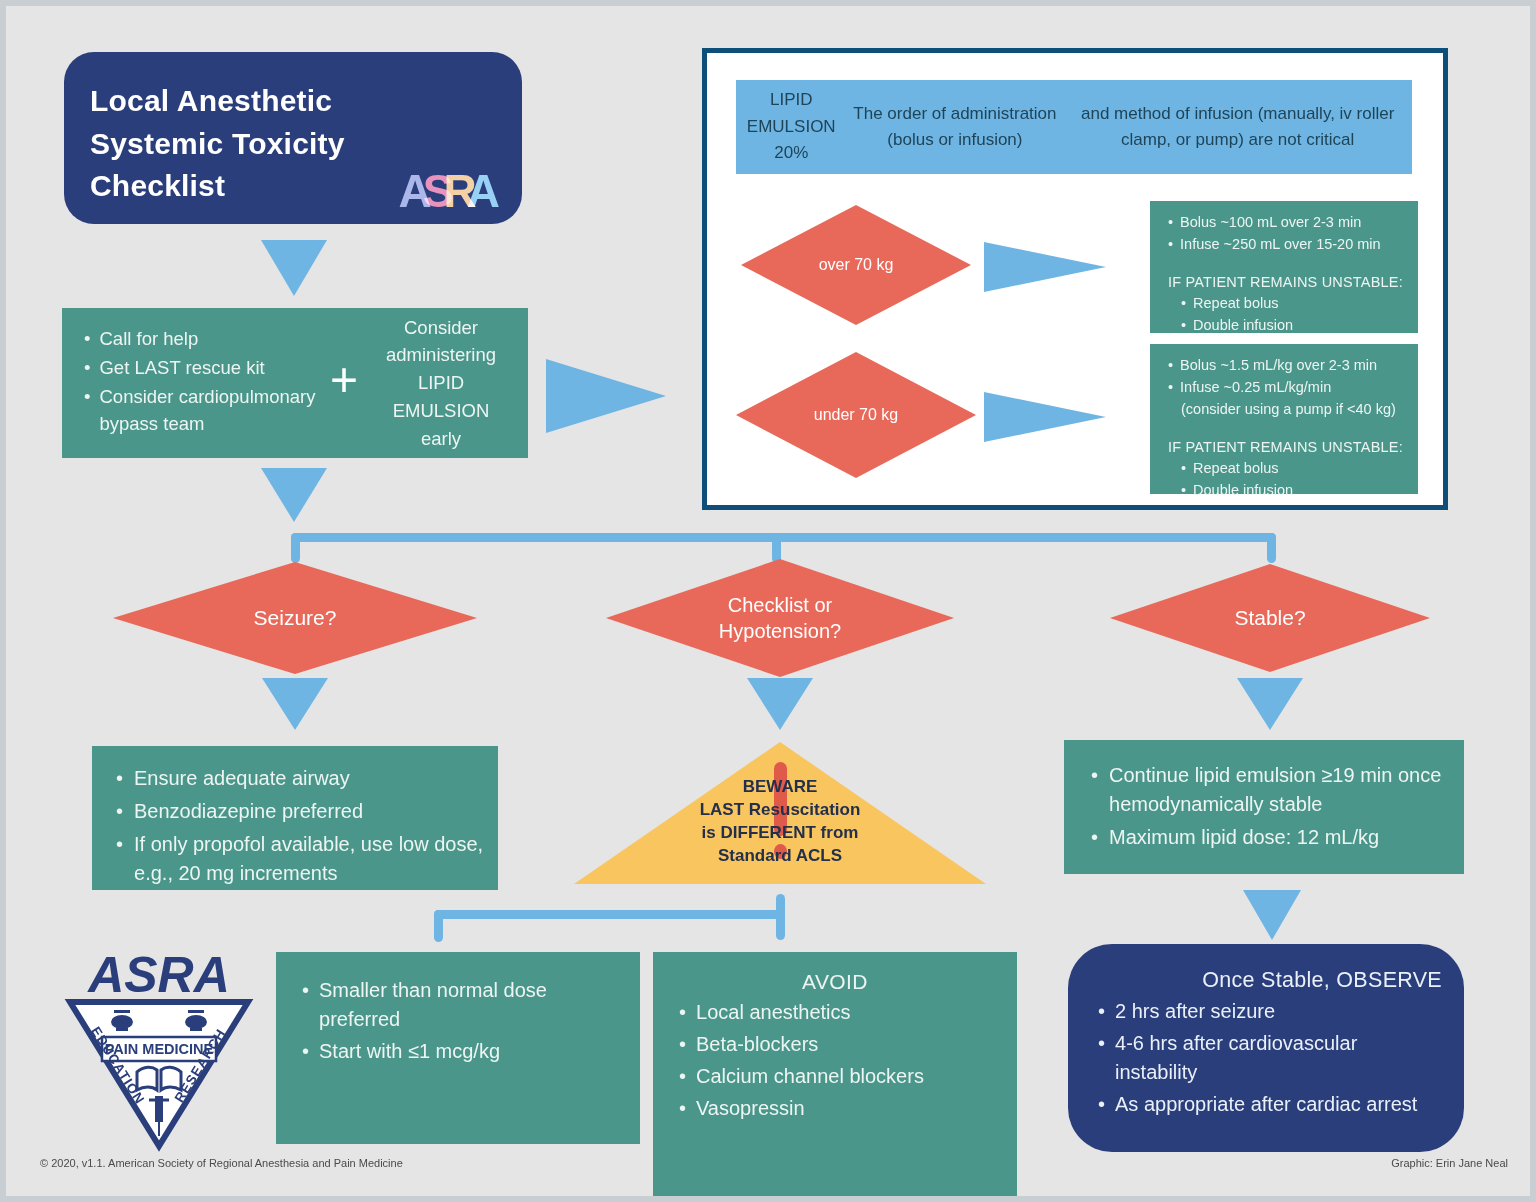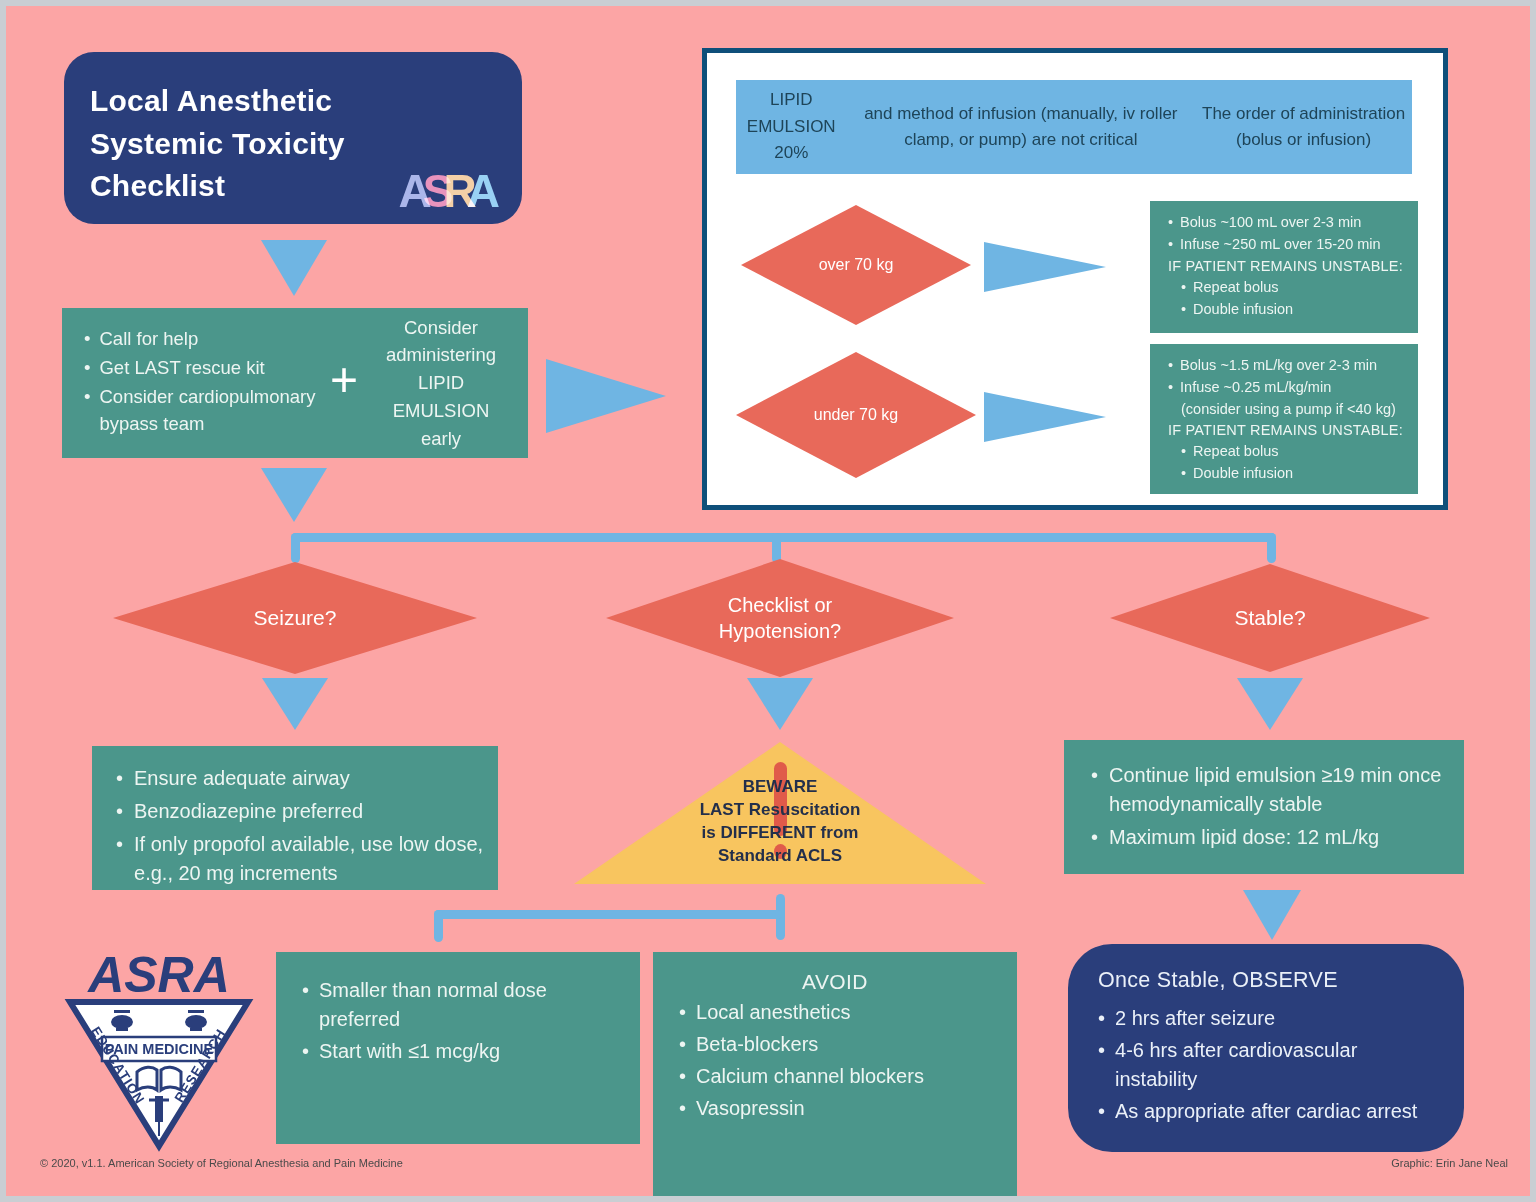--- a/index.html
+++ b/index.html
@@ -4,21 +4,21 @@
 <style>
   :root{
     --navy:#2A3E7B; --green:#4B968B; --blue:#6FB5E3; --coral:#E8695A;
     --yellow:#F8C55F; --panel-border:#0E4F7A; --header-text:#1E4458;
     --beware-text:#232F4B; --exclaim:#E05A4A; --frame:#C9CED3; --footer-text:#4A4A4A;
     --logo-a1:#9A9FD6; --logo-s:#E4707F; --logo-r:#F2C155; --logo-a2:#85C2EA;
   }
   *{margin:0;padding:0;box-sizing:border-box}
   html,body{background:#fff}
   body{width:1536px;height:1202px;font-family:"Liberation Sans",sans-serif;}
-  .page{position:relative;width:1536px;height:1202px;background:#fca5a5;overflow:hidden}
+  .page{position:relative;width:1536px;height:1202px;background:#e5e5e5;overflow:hidden}
   .frame{position:absolute;inset:0;border:6px solid var(--frame);z-index:60;pointer-events:none}
   .abs{position:absolute}
 
   
   .green-box{background:var(--green);color:#EDF5F2}
   .diamond{background:var(--coral);clip-path:polygon(50% 0,100% 50%,50% 100%,0 50%);
            display:flex;align-items:center;justify-content:center;color:#fff;text-align:center}
   .arrow-down{background:var(--blue);clip-path:polygon(0 0,100% 0,50% 100%)}
   .arrow-right{background:var(--blue);clip-path:polygon(0 0,100% 50%,0 100%)}
   .bar{background:var(--blue);border-radius:5px}
@@ -44,21 +44,21 @@
 
   
   .lipid-panel{border:5px solid var(--panel-border);background:#fff}
   .lipid-header{background:var(--blue);color:var(--header-text);display:flex;flex-direction:row;
                 align-items:center;justify-content:center;text-align:center;font-size:17px;
                 font-weight:500;line-height:1.55}
   .diamond.small{font-size:16px}
   .mini{font-size:14.5px;padding:11px 10px 0 18px;line-height:1.45}
   .mini .li{gap:7px;margin-bottom:1px;line-height:1.45}
   .mini .note{padding-left:13px}
-  .mini .unstable-title{margin-top:0;letter-spacing:.2px}
+  .mini .unstable-title{margin-top:17px;letter-spacing:.2px}
   .mini .ind{padding-left:13px}
 
   
   .decision{font-size:21px;line-height:1.3}
 
   
   .resp{padding:18px 14px 0 24px;font-size:20px}
   .resp .li{gap:11px;margin-bottom:4px}
 
   
@@ -67,21 +67,21 @@
                color:var(--beware-text);font-weight:700;font-size:17px;line-height:1.35}
   .exc{position:absolute;background:var(--exclaim);z-index:1}
   .exc-bar{left:calc(50% - 6.5px);top:20px;width:13px;height:74px;border-radius:7px}
   .exc-dot{left:calc(50% - 6.5px);top:102px;width:13px;height:15px;border-radius:50%}
 
   
   .titled{padding-top:24px;font-size:20px}
   .titled .bx-title{text-align:center;font-size:21px;margin-bottom:4px;letter-spacing:.4px}
   .titled .bx-list{padding:0 14px 0 26px}
   .observe{background:var(--navy);color:#EAF0F8;border-radius:44px;padding:24px 22px 0 30px;font-size:20px}
-  .observe .bx-title{text-align:left;font-size:21.5px;margin-bottom:11px;letter-spacing:.3px}
+  .observe .bx-title{text-align:right;font-size:21.5px;margin-bottom:4px;letter-spacing:.3px}
 
   .footer{font-size:11px;color:var(--footer-text)}
 
   
   .seal text{font-family:"Liberation Sans",sans-serif}
 </style>
 </head>
 <body>
 
 <div class="page">
@@ -118,22 +118,22 @@
       <div>LIPID EMULSION</div>
       <div>early</div>
     </div>
   </div>
 
   <div class="abs arrow-right" style="left:546px;top:359px;width:120px;height:74px"></div>
 
   <div class="abs lipid-panel" style="left:702px;top:48px;width:746px;height:462px">
     <div class="abs lipid-header" style="left:29px;top:27px;width:676px;height:94px">
       <div>LIPID EMULSION 20%</div>
+      <div>The order of administration (bolus or infusion)</div>
       <div>and method of infusion (manually, iv roller clamp, or pump) are not critical</div>
-      <div>The order of administration (bolus or infusion)</div>
     </div>
 
     <div class="abs diamond small" style="left:34px;top:152px;width:230px;height:120px">
       <span>over 70 kg</span>
     </div>
     <div class="abs arrow-right" style="left:277px;top:189px;width:122px;height:50px"></div>
     <div class="abs green-box mini" style="left:443px;top:148px;width:268px;height:132px">
       <div class="li">
           <span class="b">•</span>
           <span>Bolus ~100 mL over 2-3 min</span>

